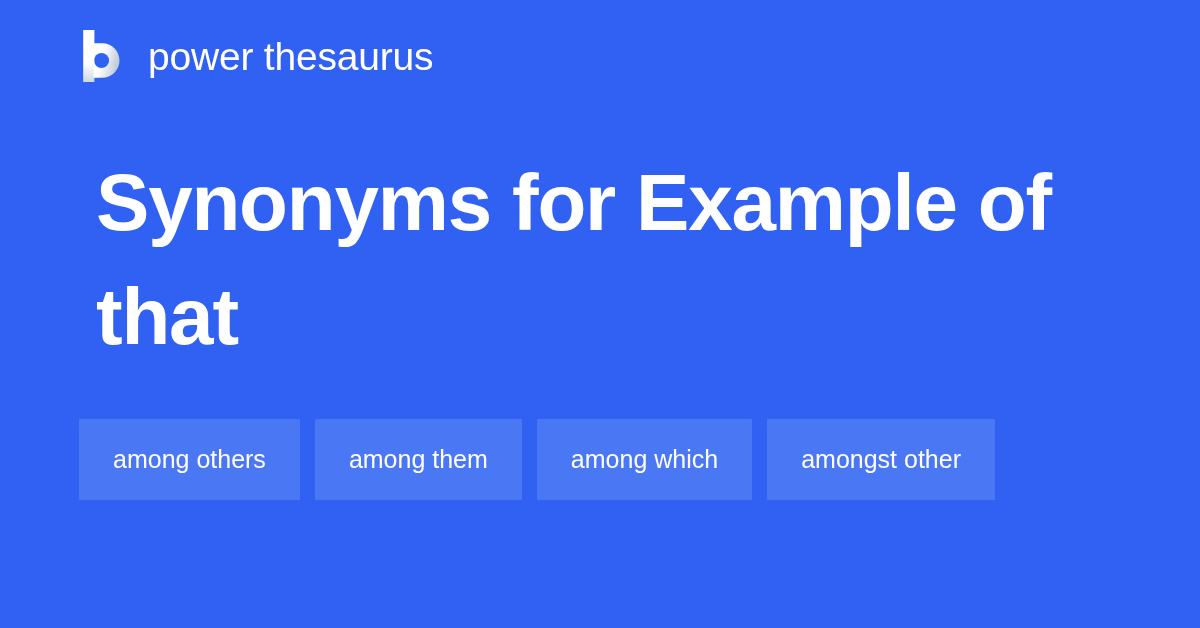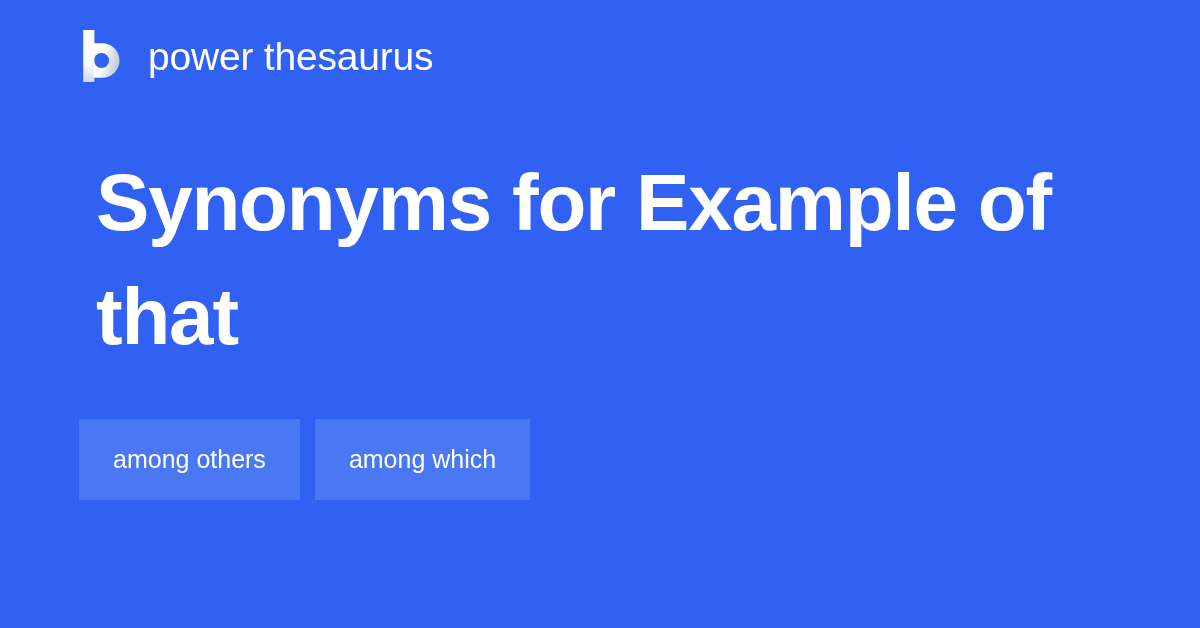--- a/index.html
+++ b/index.html
@@ -122,16 +122,18 @@
         <path d="M13.6 13.2 h8.6 a17.3 17.3 0 0 1 0 34.6 h-8.6 z" fill="url(#bowlGrad)"></path>
       </g>
     </svg>
     <span class="brand-name">power thesaurus</span>
   </div>
 
   <h1 class="title">Synonyms for Example of that</h1>
 
   <div class="tag-list">
     <span class="tag">among others</span>
+    <span class="tag">among them</span>
     <span class="tag">among which</span>
+    <span class="tag">amongst other</span>
   </div>
 
 </div>
 
 </body></html>

